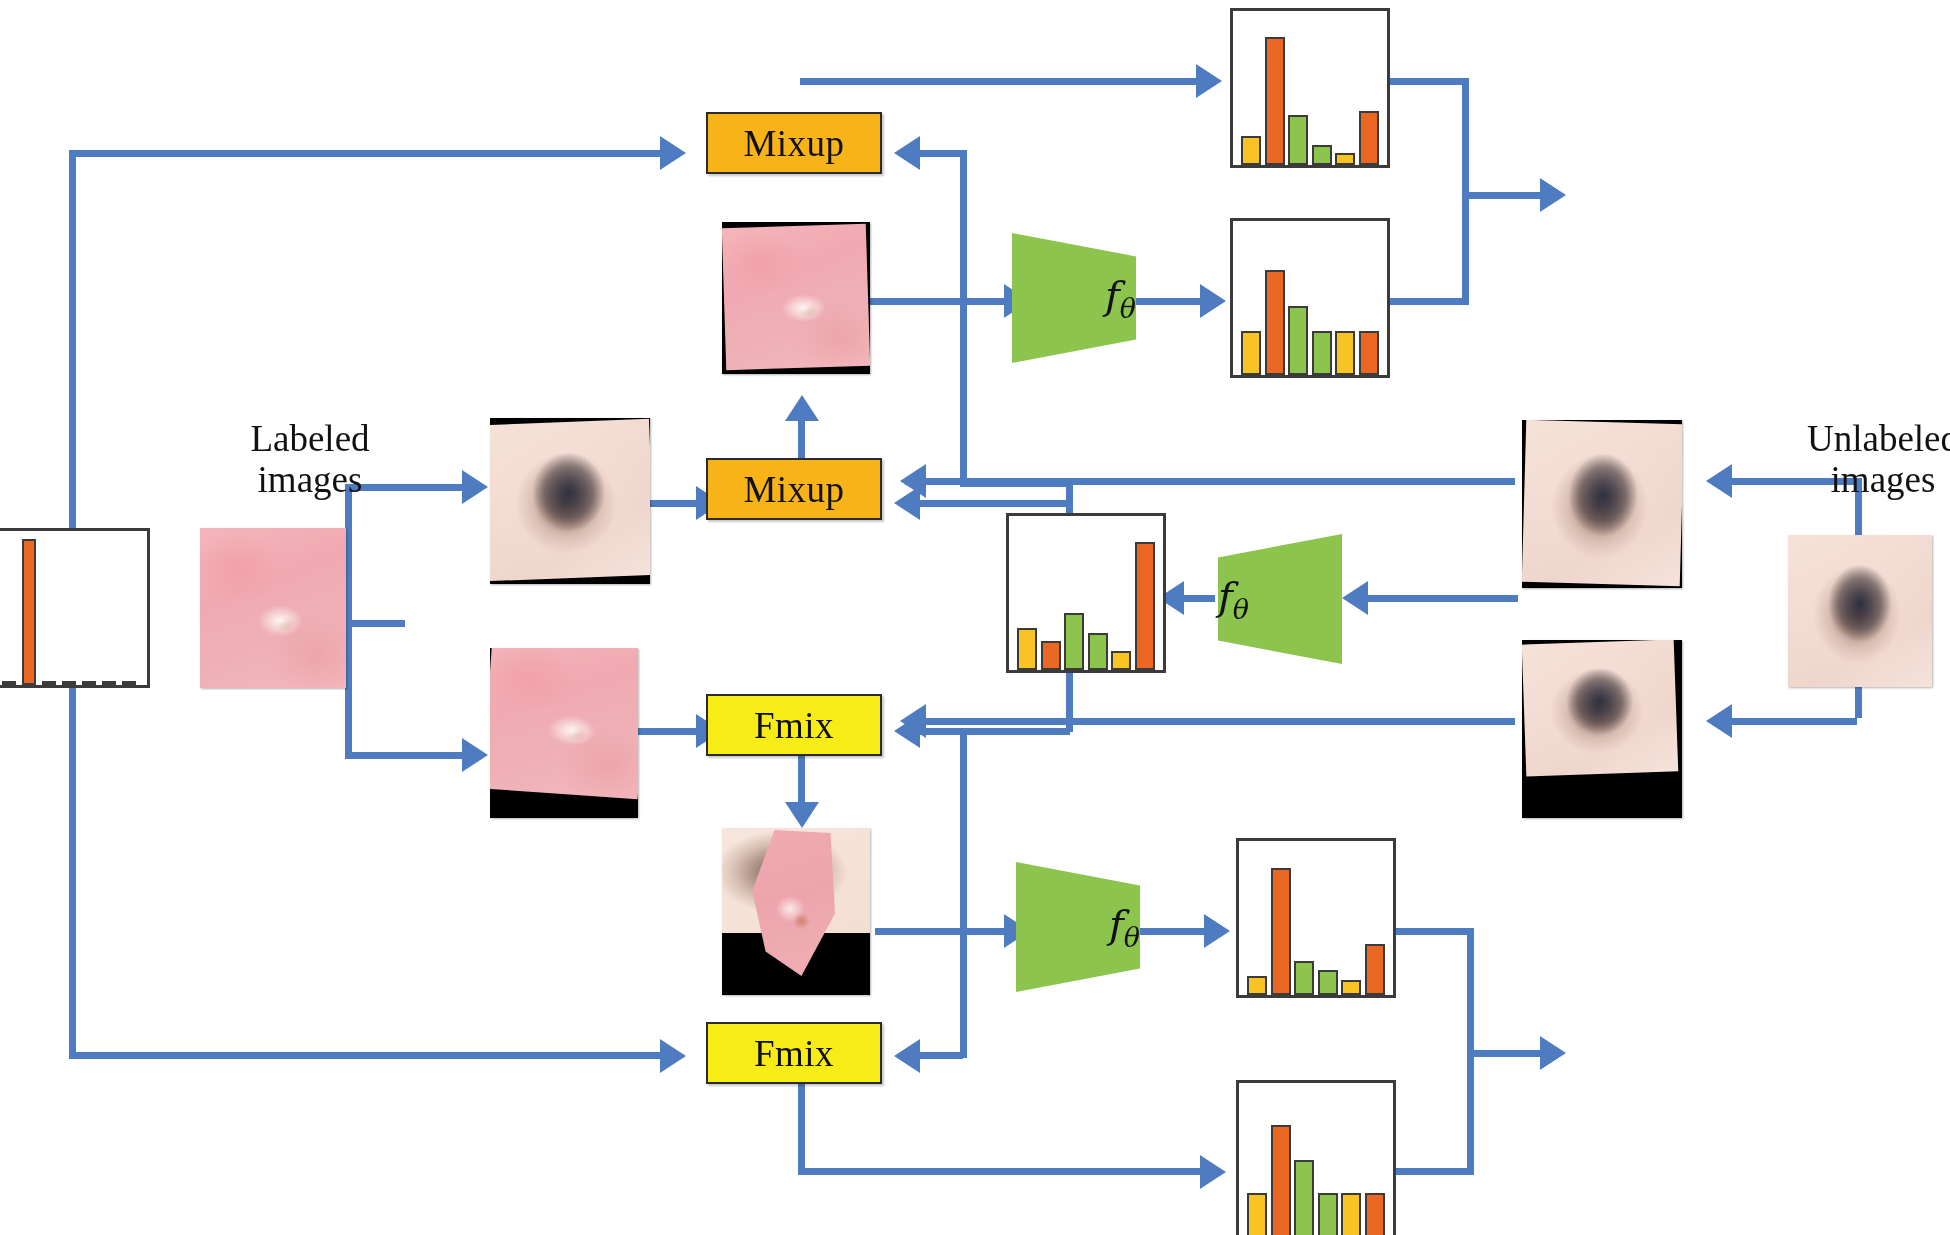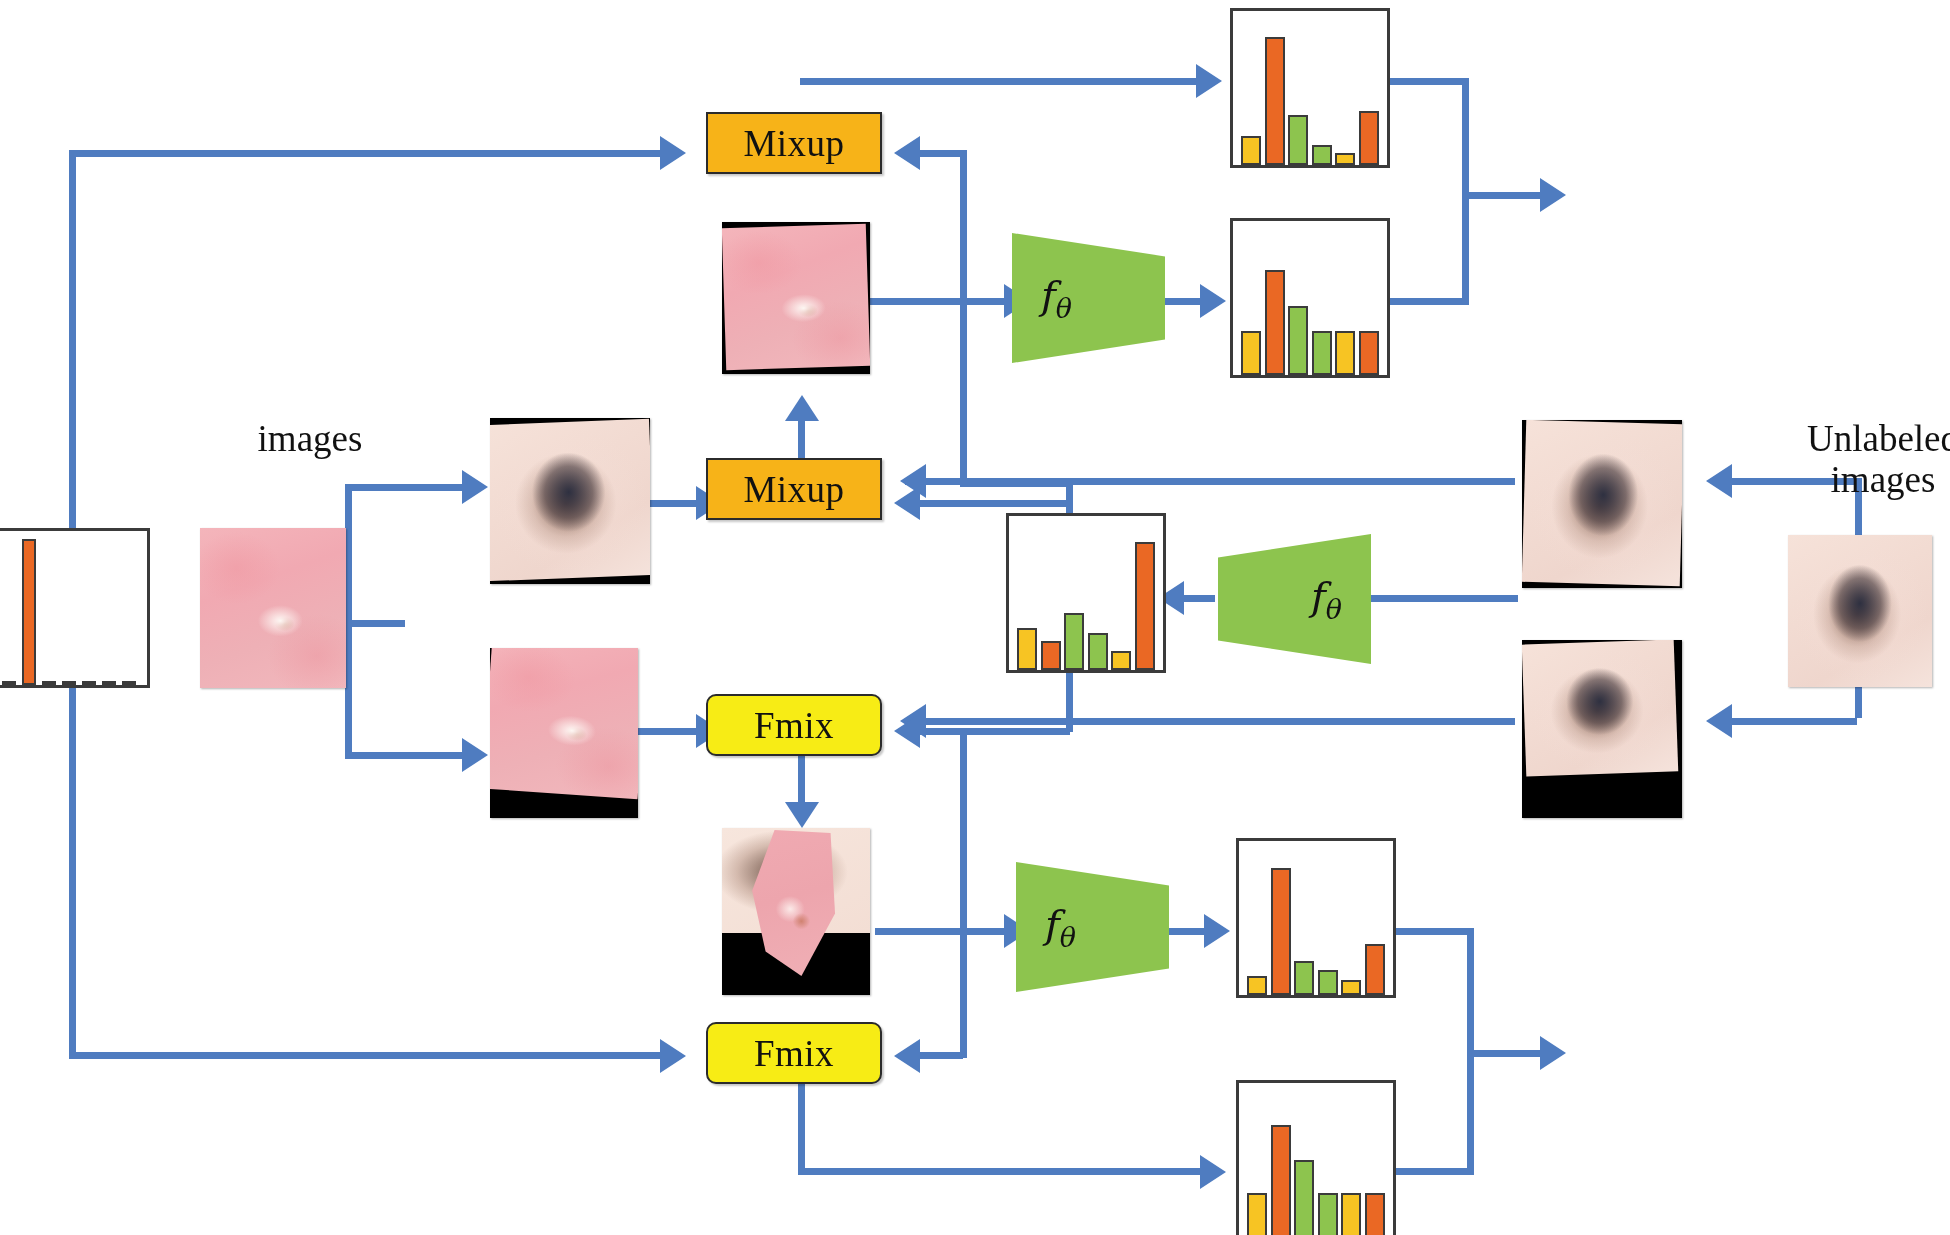--- a/index.html
+++ b/index.html
@@ -10,28 +10,28 @@
   .abs{position:absolute;box-sizing:border-box;margin-left:6px;}
 
   
   .pbox{
     border:2px solid #2b2b2b;
     display:flex;align-items:center;justify-content:center;
     font-size:37px;color:#111;letter-spacing:.5px;
     box-shadow:2px 2px 2px rgba(0,0,0,.22);
   }
   .pbox.mixup{background:#f7b318;}
-  .pbox.fmix{background:#f7ec15;border-radius:10px;}
+  .pbox.fmix{background:#f7ec15;}
   .pbox.loss{background:#7ba7d7;font-size:42px;font-style:italic;font-family:"DejaVu Serif",serif;}
   .pbox.loss .sub{font-size:25px;vertical-align:sub;font-style:normal;}
 
   
   .encoder{
     position:absolute;
-    display:flex;align-items:center;justify-content:flex-start;padding-left:29px;
+    display:flex;align-items:center;justify-content:flex-end;
   }
   .encoder .shape{
     position:absolute;inset:0;
     background:#8dc44e;
     clip-path:polygon(0% 0%,100% 18%,100% 82%,0% 100%);
     filter:drop-shadow(2px 2px 2px rgba(0,0,0,.25));
   }
   .encoder .ftheta{
     position:relative;z-index:2;font-size:40px;font-style:italic;
     font-family:"DejaVu Serif",serif;color:#111;
@@ -243,20 +243,21 @@
   <div class="hist abs" id="hist5" style="left:1230px;top:1080px;width:160px;height:160px;">
       <div class="bar" style="height: 44px; background: rgb(247, 196, 35);"></div>
       <div class="bar" style="height: 112px; background: rgb(234, 104, 36);"></div>
       <div class="bar" style="height: 77px; background: rgb(141, 196, 78);"></div>
       <div class="bar" style="height: 44px; background: rgb(141, 196, 78);"></div>
       <div class="bar" style="height: 44px; background: rgb(247, 196, 35);"></div>
       <div class="bar" style="height: 44px; background: rgb(234, 104, 36);"></div>
     </div>
 
   <div class="cap" style="left:190px;top:418px;width:240px;">
+    <div>Labeled</div>
     <div>images</div>
   </div>
   <div class="cap" style="left:1758px;top:418px;width:250px;">
     <div>Unlabeled</div>
     <div>images</div>
   </div>
 
   <div class="tile" style="left:200px;top:528px;width:146px;height:160px;">
     <div class="skin pink" style="inset:0;"></div>
   </div>

